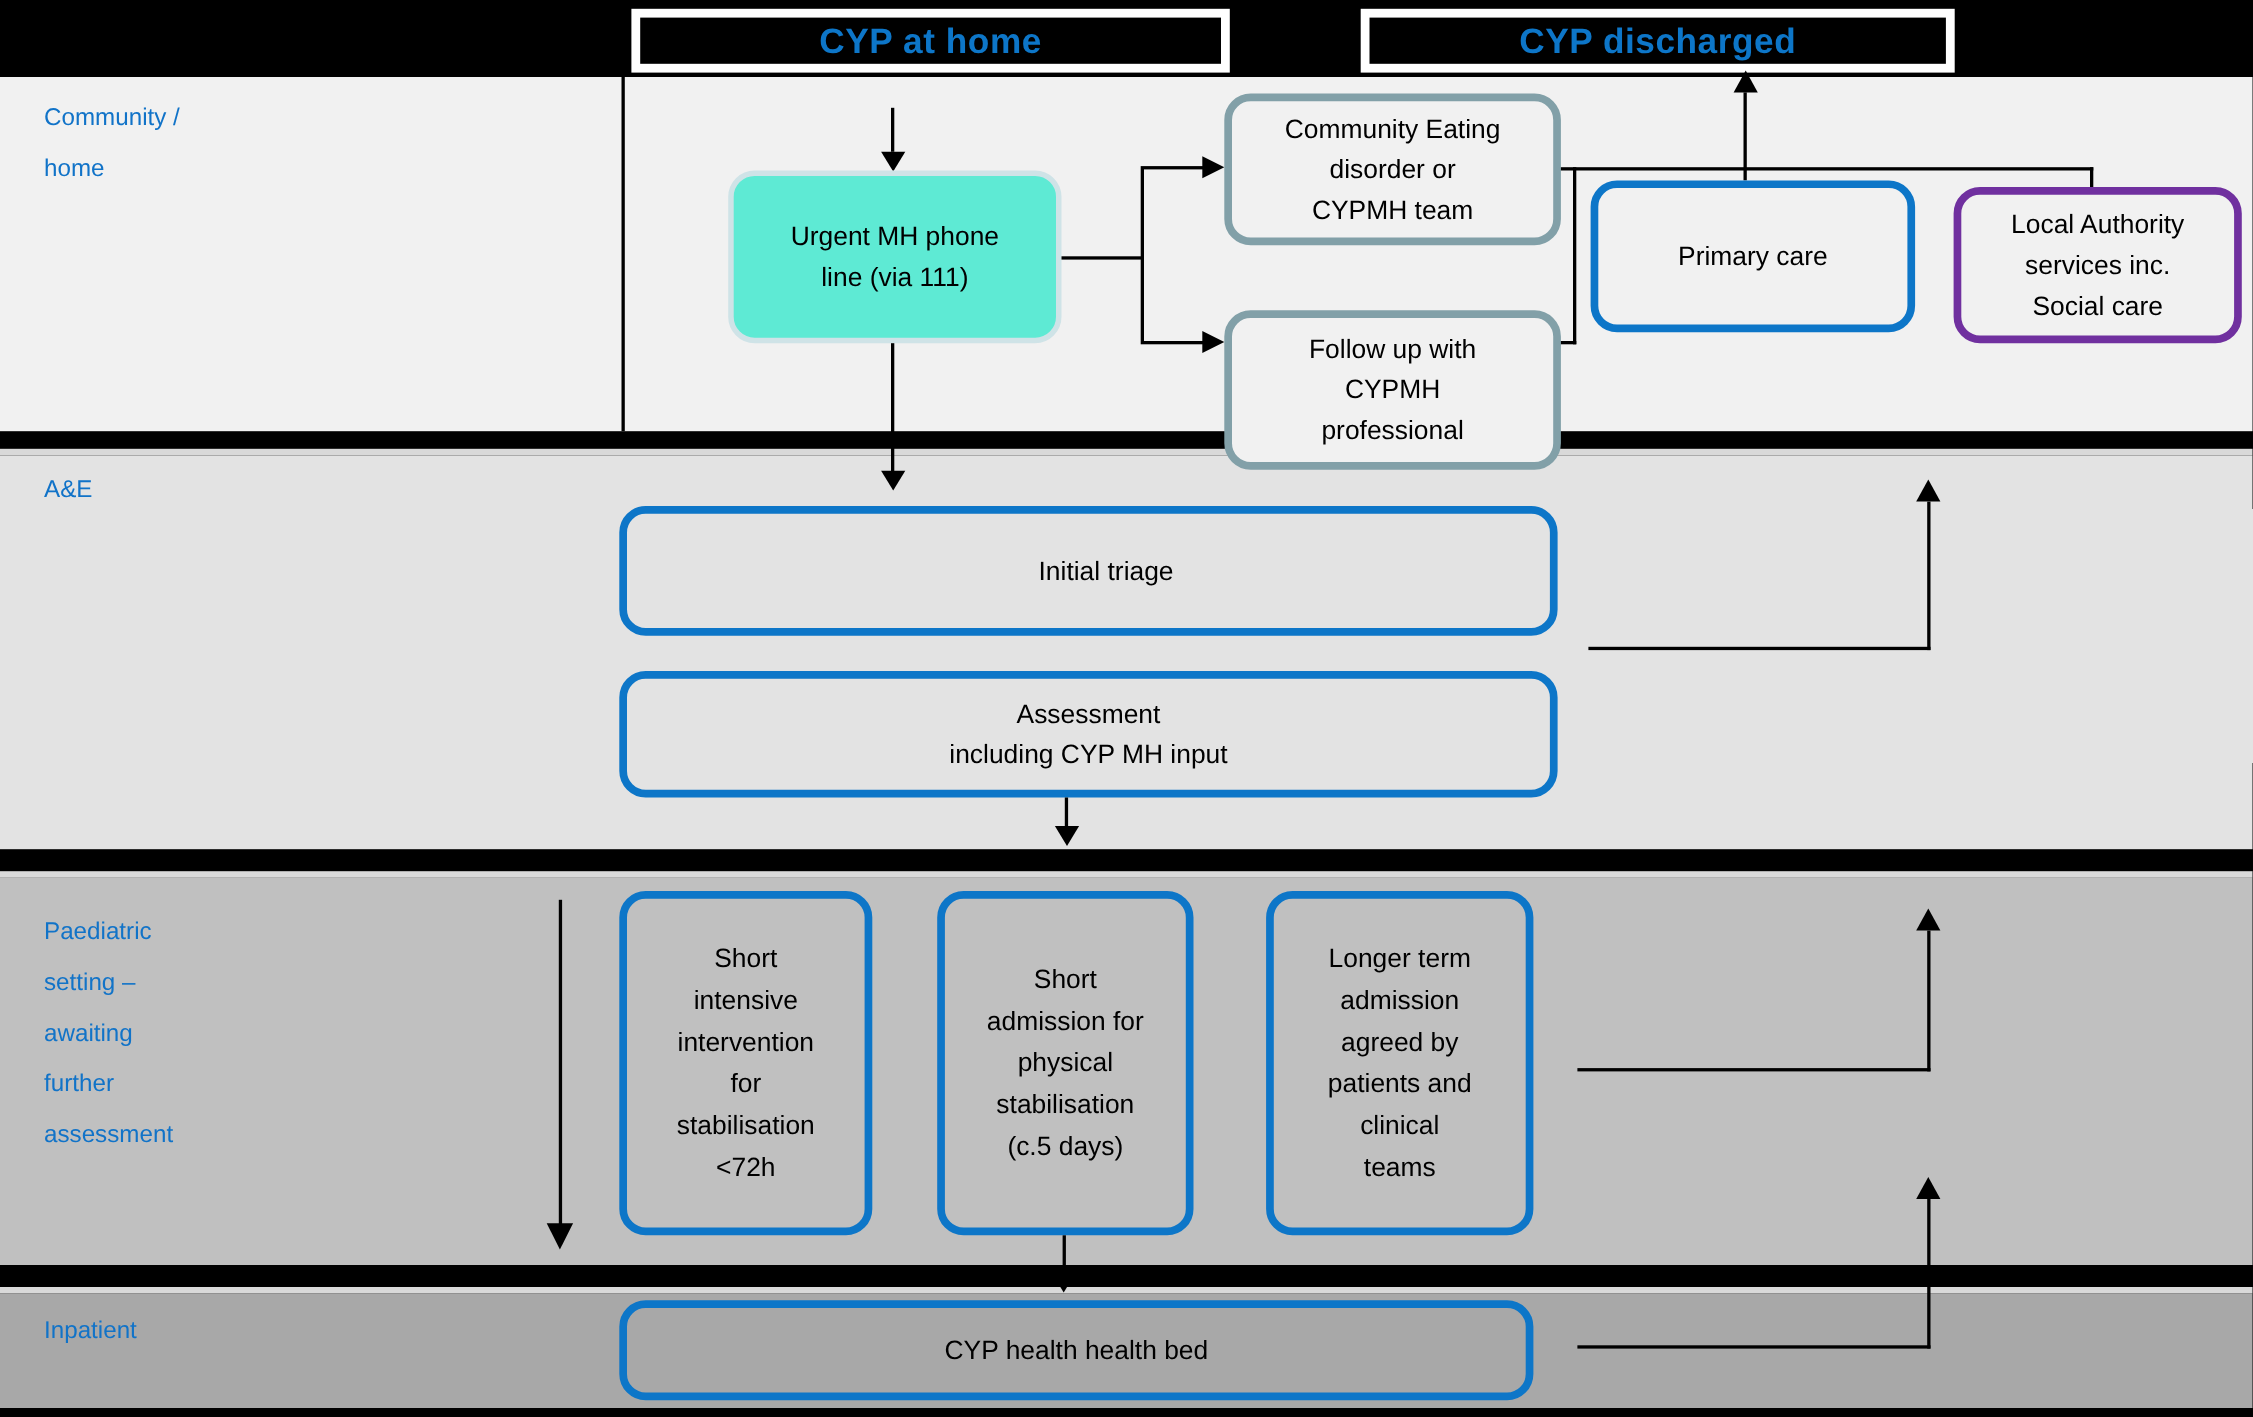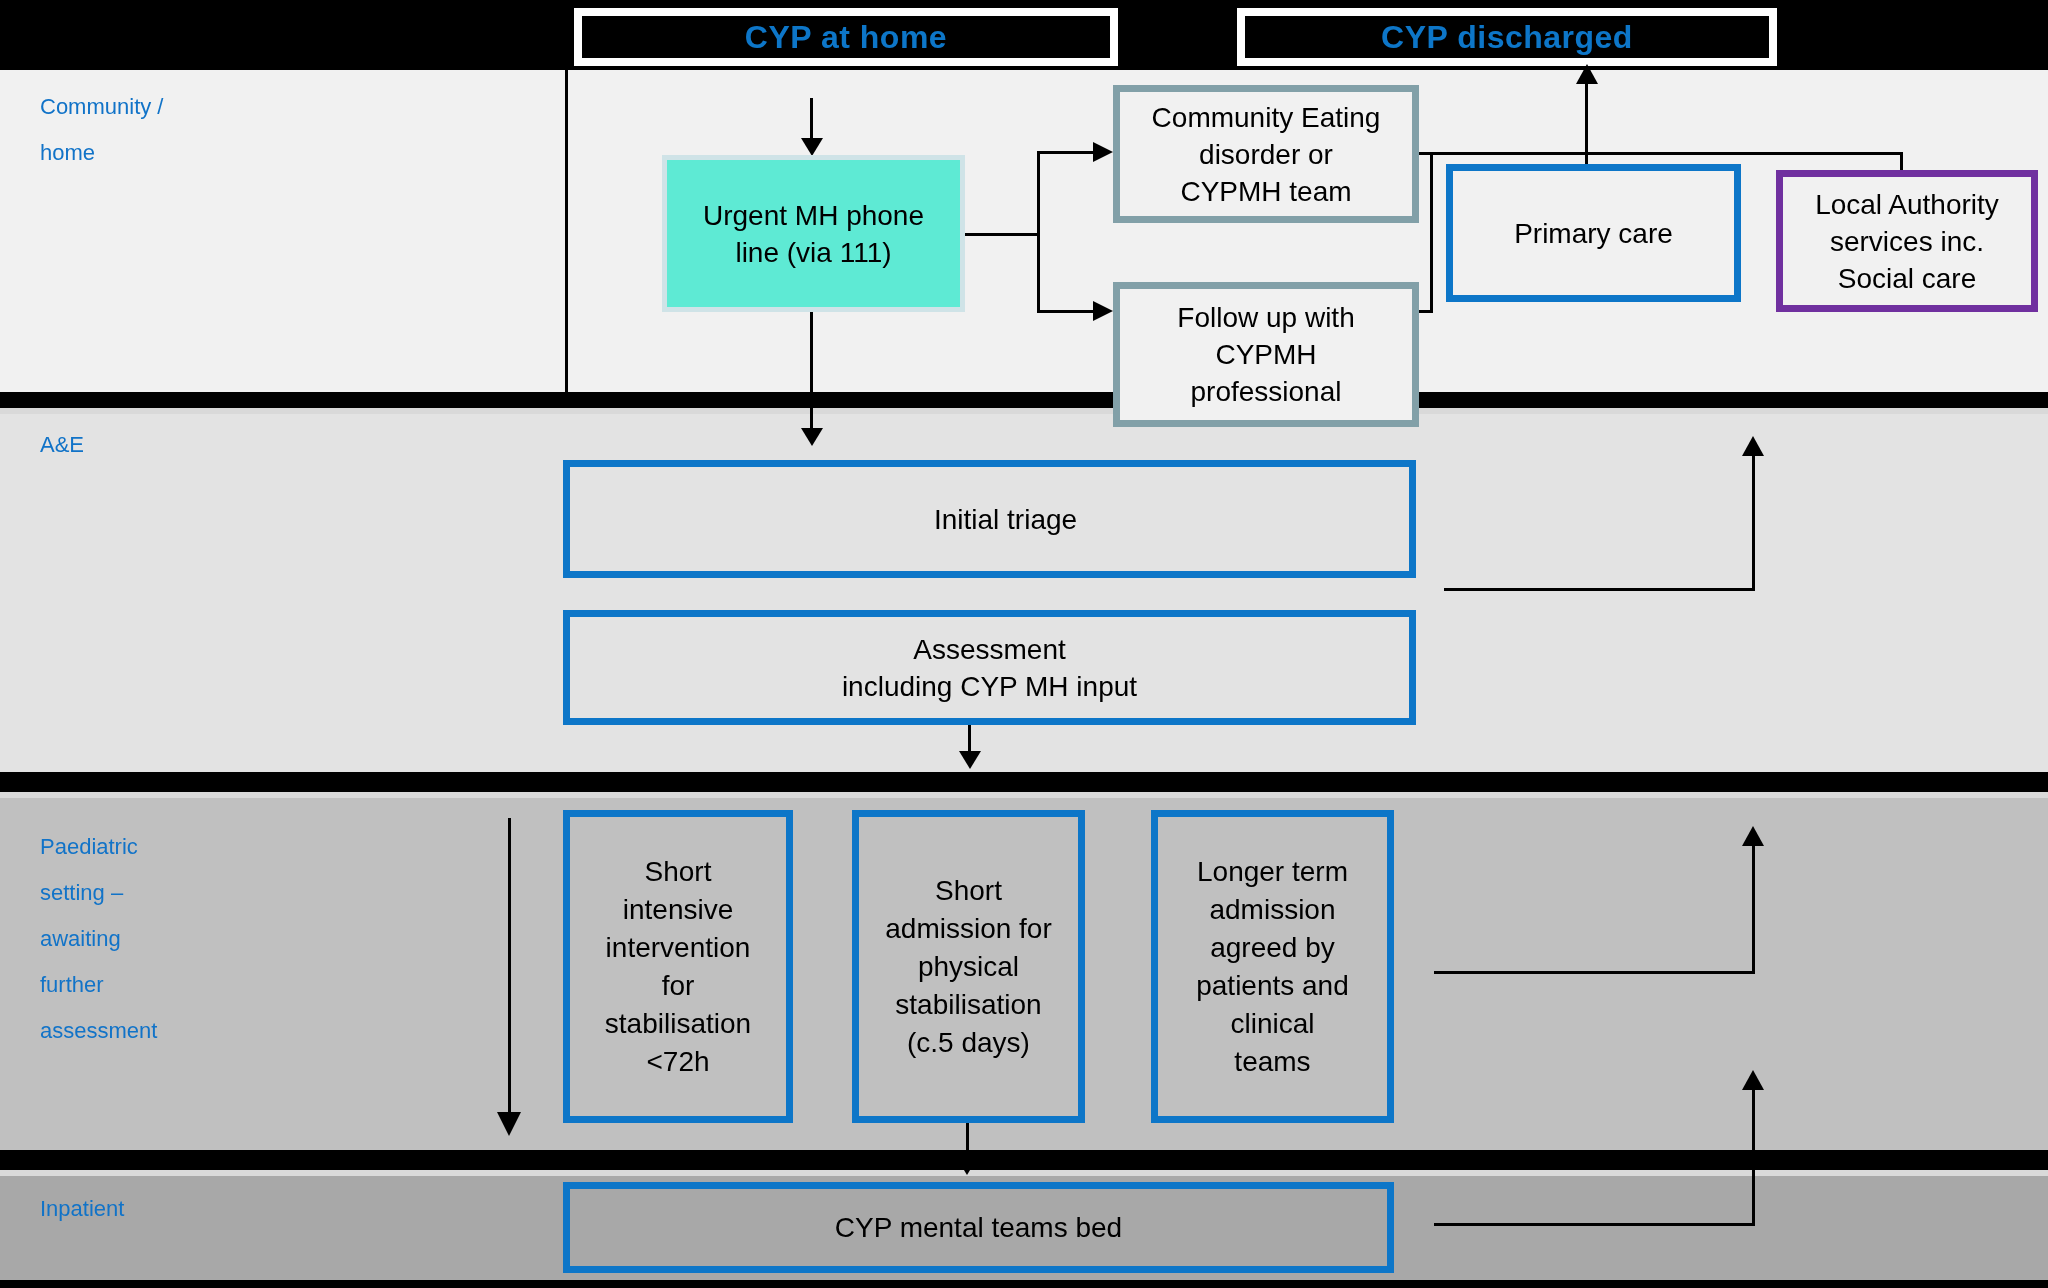--- a/index.html
+++ b/index.html
@@ -6,21 +6,21 @@
   #stage{position:relative;width:2048px;height:1288px;background:#000;overflow:hidden;
          font-family:"Liberation Sans",sans-serif;}
   .lane{position:absolute;left:0;width:2048px;}
   .sliver{position:absolute;left:0;width:2048px;height:6px;background:#d9d9d9;}
   .hdr{position:absolute;box-sizing:border-box;border:8px solid #fff;background:#000;
        display:flex;align-items:center;justify-content:center;
        color:#0d76c8;font-weight:bold;font-size:32px;letter-spacing:.5px;}
   .lane-label{position:absolute;color:#1173c8;font-size:22px;line-height:46px;white-space:pre-line;}
   .note{position:absolute;font-style:italic;font-size:29px;line-height:42px;white-space:pre-line;color:#000;}
   .box{position:absolute;box-sizing:border-box;display:flex;align-items:center;justify-content:center;
-       text-align:center;color:#000;font-size:28px;line-height:37px;white-space:pre-line;}
+       text-align:center;color:#000;font-size:24px;line-height:37px;white-space:pre-line;border-radius:24px;}
   .big{line-height:38px;}
   .b-blue{border:7px solid #0d76c8;}
   .b-teal{border:7px solid #82a0a8;}
   .b-pale{border:5px solid #cfe3e7;}
   .b-purple{border:7px solid #70309f;}
   .bg1{background:#f1f1f1;} .bg2{background:#e3e3e3;} .bg3{background:#c0c0c0;} .bg4{background:#a8a8a8;}
   .line{position:absolute;background:#000;}
   .head{position:absolute;width:0;height:0;}
   .down{border-left:11px solid transparent;border-right:11px solid transparent;border-top:18px solid #000;}
   .down-lg{border-left:12px solid transparent;border-right:12px solid transparent;border-top:24px solid #000;}
@@ -148,20 +148,20 @@
   </div>
 
   <div class="line" style="left:1434px;top:971px;width:321px;height:3px;"></div>
   <div class="line" style="left:1752px;top:846px;width:3px;height:128px;"></div>
   <div class="head up" style="left:1742px;top:826px;"></div>
 
   <div class="line" style="left:966px;top:1123px;width:3px;height:36px;"></div>
   <div class="head down" style="left:956px;top:1157px;"></div>
 
   <div class="box b-blue bg4" style="left:563px;top:1182px;width:831px;height:91px;">
-    <span>CYP mental teams bed</span>
+    <span>CYP health health bed</span>
   </div>
 
   <div class="line" style="left:1434px;top:1223px;width:321px;height:3px;"></div>
   <div class="line" style="left:1752px;top:1090px;width:3px;height:136px;"></div>
   <div class="head up" style="left:1742px;top:1070px;"></div>
 
 </div>
 
 </body></html>

